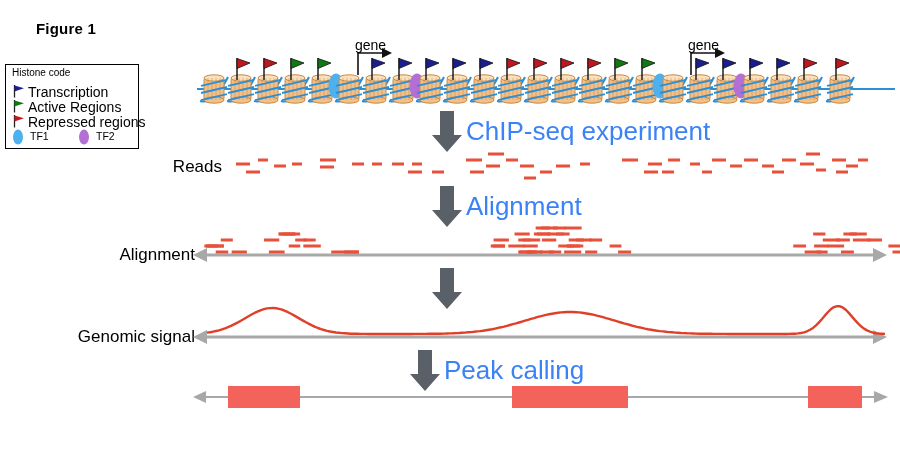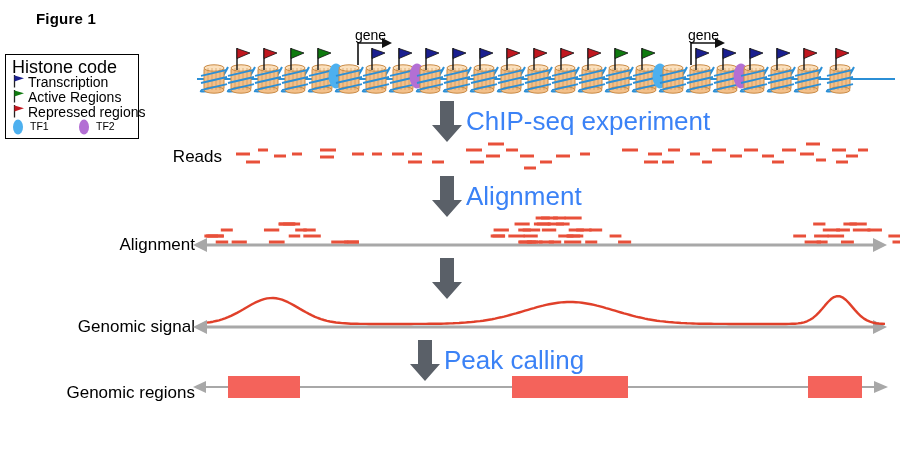--- a/index.html
+++ b/index.html
@@ -9,21 +9,21 @@
   }
   body {
     width: 900px;
     height: 450px;
     position: relative;
     font-family: "Liberation Sans", sans-serif;
     overflow: hidden;
   }
   #figure-root {
     position: absolute;
-    left: 0; top: 4px;
+    left: 0; top: 14px;
     width: 900px;
     height: 320px;
   }
   .abs { position: absolute; }
 
   
   #figure-title {
     left: 36px;
     top: 6px;
     font-size: 15px;
@@ -38,21 +38,21 @@
     top: 50px;
     width: 134px;
     height: 85px;
     border: 1px solid #000;
     background: #fff;
     box-sizing: border-box;
   }
   #legend-title {
     left: 6px;
     top: 2px;
-    font-size: 18px;
+    font-size: 10px;
     color: #000;
   }
   .legend-row {
     position: absolute;
     left: 6px;
     height: 15px;
   }
   .legend-label {
     position: absolute;
     left: 16px;
@@ -649,21 +649,20 @@
       <path d="M193 323 L207 316 L207 330 Z" fill="#a8a8a8"></path>
       <path d="M887 323 L873 316 L873 330 Z" fill="#a8a8a8"></path>
       <path d="M207.0 318.6 L210.0 318.2 L213.0 317.7 L216.0 317.0 L219.0 316.3 L222.0 315.4 L225.0 314.4 L228.0 313.2 L231.0 311.9 L234.0 310.4 L237.0 308.9 L240.0 307.2 L243.0 305.5 L246.0 303.7 L249.0 302.0 L252.0 300.3 L255.0 298.7 L258.0 297.3 L261.0 296.1 L264.0 295.1 L267.0 294.4 L270.0 294.1 L273.0 294.0 L276.0 294.3 L279.0 294.9 L282.0 295.7 L285.0 296.9 L288.0 298.2 L291.0 299.7 L294.0 301.4 L297.0 303.1 L300.0 304.9 L303.0 306.6 L306.0 308.3 L309.0 309.9 L312.0 311.4 L315.0 312.8 L318.0 314.0 L321.0 315.1 L324.0 316.0 L327.0 316.8 L330.0 317.5 L333.0 318.0 L336.0 318.5 L339.0 318.8 L342.0 319.1 L345.0 319.3 L348.0 319.5 L351.0 319.7 L354.0 319.8 L357.0 319.8 L360.0 319.9 L363.0 319.9 L366.0 319.9 L369.0 320.0 L372.0 320.0 L375.0 320.0 L378.0 320.0 L381.0 320.0 L384.0 320.0 L387.0 320.0 L390.0 320.0 L393.0 320.0 L396.0 320.0 L399.0 320.0 L402.0 320.0 L405.0 320.0 L408.0 320.0 L411.0 320.0 L414.0 319.9 L417.0 319.9 L420.0 319.9 L423.0 319.9 L426.0 319.9 L429.0 319.8 L432.0 319.8 L435.0 319.8 L438.0 319.7 L441.0 319.7 L444.0 319.6 L447.0 319.5 L450.0 319.4 L453.0 319.3 L456.0 319.1 L459.0 319.0 L462.0 318.8 L465.0 318.6 L468.0 318.3 L471.0 318.1 L474.0 317.8 L477.0 317.4 L480.0 317.1 L483.0 316.7 L486.0 316.2 L489.0 315.7 L492.0 315.2 L495.0 314.6 L498.0 313.9 L501.0 313.3 L504.0 312.6 L507.0 311.8 L510.0 311.0 L513.0 310.2 L516.0 309.4 L519.0 308.5 L522.0 307.6 L525.0 306.7 L528.0 305.8 L531.0 304.9 L534.0 304.1 L537.0 303.2 L540.0 302.4 L543.0 301.7 L546.0 300.9 L549.0 300.3 L552.0 299.7 L555.0 299.2 L558.0 298.8 L561.0 298.4 L564.0 298.2 L567.0 298.0 L570.0 298.0 L573.0 298.0 L576.0 298.2 L579.0 298.4 L582.0 298.8 L585.0 299.2 L588.0 299.7 L591.0 300.3 L594.0 300.9 L597.0 301.7 L600.0 302.4 L603.0 303.2 L606.0 304.1 L609.0 304.9 L612.0 305.8 L615.0 306.7 L618.0 307.6 L621.0 308.5 L624.0 309.4 L627.0 310.2 L630.0 311.0 L633.0 311.8 L636.0 312.6 L639.0 313.3 L642.0 313.9 L645.0 314.6 L648.0 315.2 L651.0 315.7 L654.0 316.2 L657.0 316.7 L660.0 317.1 L663.0 317.4 L666.0 317.8 L669.0 318.1 L672.0 318.3 L675.0 318.6 L678.0 318.8 L681.0 319.0 L684.0 319.1 L687.0 319.3 L690.0 319.4 L693.0 319.5 L696.0 319.6 L699.0 319.7 L702.0 319.7 L705.0 319.8 L708.0 319.8 L711.0 319.8 L714.0 319.9 L717.0 319.9 L720.0 319.9 L723.0 319.9 L726.0 319.9 L729.0 320.0 L732.0 320.0 L735.0 320.0 L738.0 320.0 L741.0 320.0 L744.0 320.0 L747.0 320.0 L750.0 320.0 L753.0 320.0 L756.0 320.0 L759.0 320.0 L762.0 320.0 L765.0 320.0 L768.0 320.0 L771.0 320.0 L774.0 320.0 L777.0 320.0 L780.0 320.0 L783.0 320.0 L786.0 320.0 L789.0 319.9 L792.0 319.8 L795.0 319.7 L798.0 319.4 L801.0 319.0 L804.0 318.3 L807.0 317.3 L810.0 315.8 L813.0 313.9 L816.0 311.4 L819.0 308.4 L822.0 305.0 L825.0 301.4 L828.0 298.0 L831.0 295.1 L834.0 293.1 L837.0 292.1 L840.0 292.3 L843.0 293.7 L846.0 296.0 L849.0 299.1 L852.0 302.6 L855.0 306.1 L858.0 309.4 L861.0 312.3 L864.0 314.6 L867.0 316.4 L870.0 317.7 L873.0 318.6 L876.0 319.2 L879.0 319.5 L882.0 319.7 L885.0 319.9" fill="none" stroke="#e0402a" stroke-width="2.4" stroke-linejoin="round"></path>
     </svg>
 
   <svg class="step-arrow" style="left:410px; top:336px;" width="30" height="42" viewBox="0 0 30 42">
     <path d="M8 0 H22 V24 H30 L15 41 L0 24 H8 Z" fill="#5a6068"></path>
   </svg>
   <div class="step-label" id="step-label-3" style="left: 444px; top: 341px;">Peak calling</div>
 
-  <div class="row-label" id="row-label-genomic-regions" style="right: 705px; top: 379px;">Genomic regions</div>
   <svg class="layer" id="regions-layer" style="left:0; top:0;" width="900" height="450">
       <line x1="205" y1="383" x2="875" y2="383" stroke="#a8a8a8" stroke-width="2"></line>
       <path d="M193 383 L206 377 L206 389 Z" fill="#a8a8a8"></path>
       <path d="M888 383 L874 377 L874 389 Z" fill="#a8a8a8"></path>
       <rect x="228" y="372" width="72" height="22" fill="#f4635b"></rect>
       <rect x="512" y="372" width="116" height="22" fill="#f4635b"></rect>
       <rect x="808" y="372" width="54" height="22" fill="#f4635b"></rect>
     </svg>
 
 </div>

